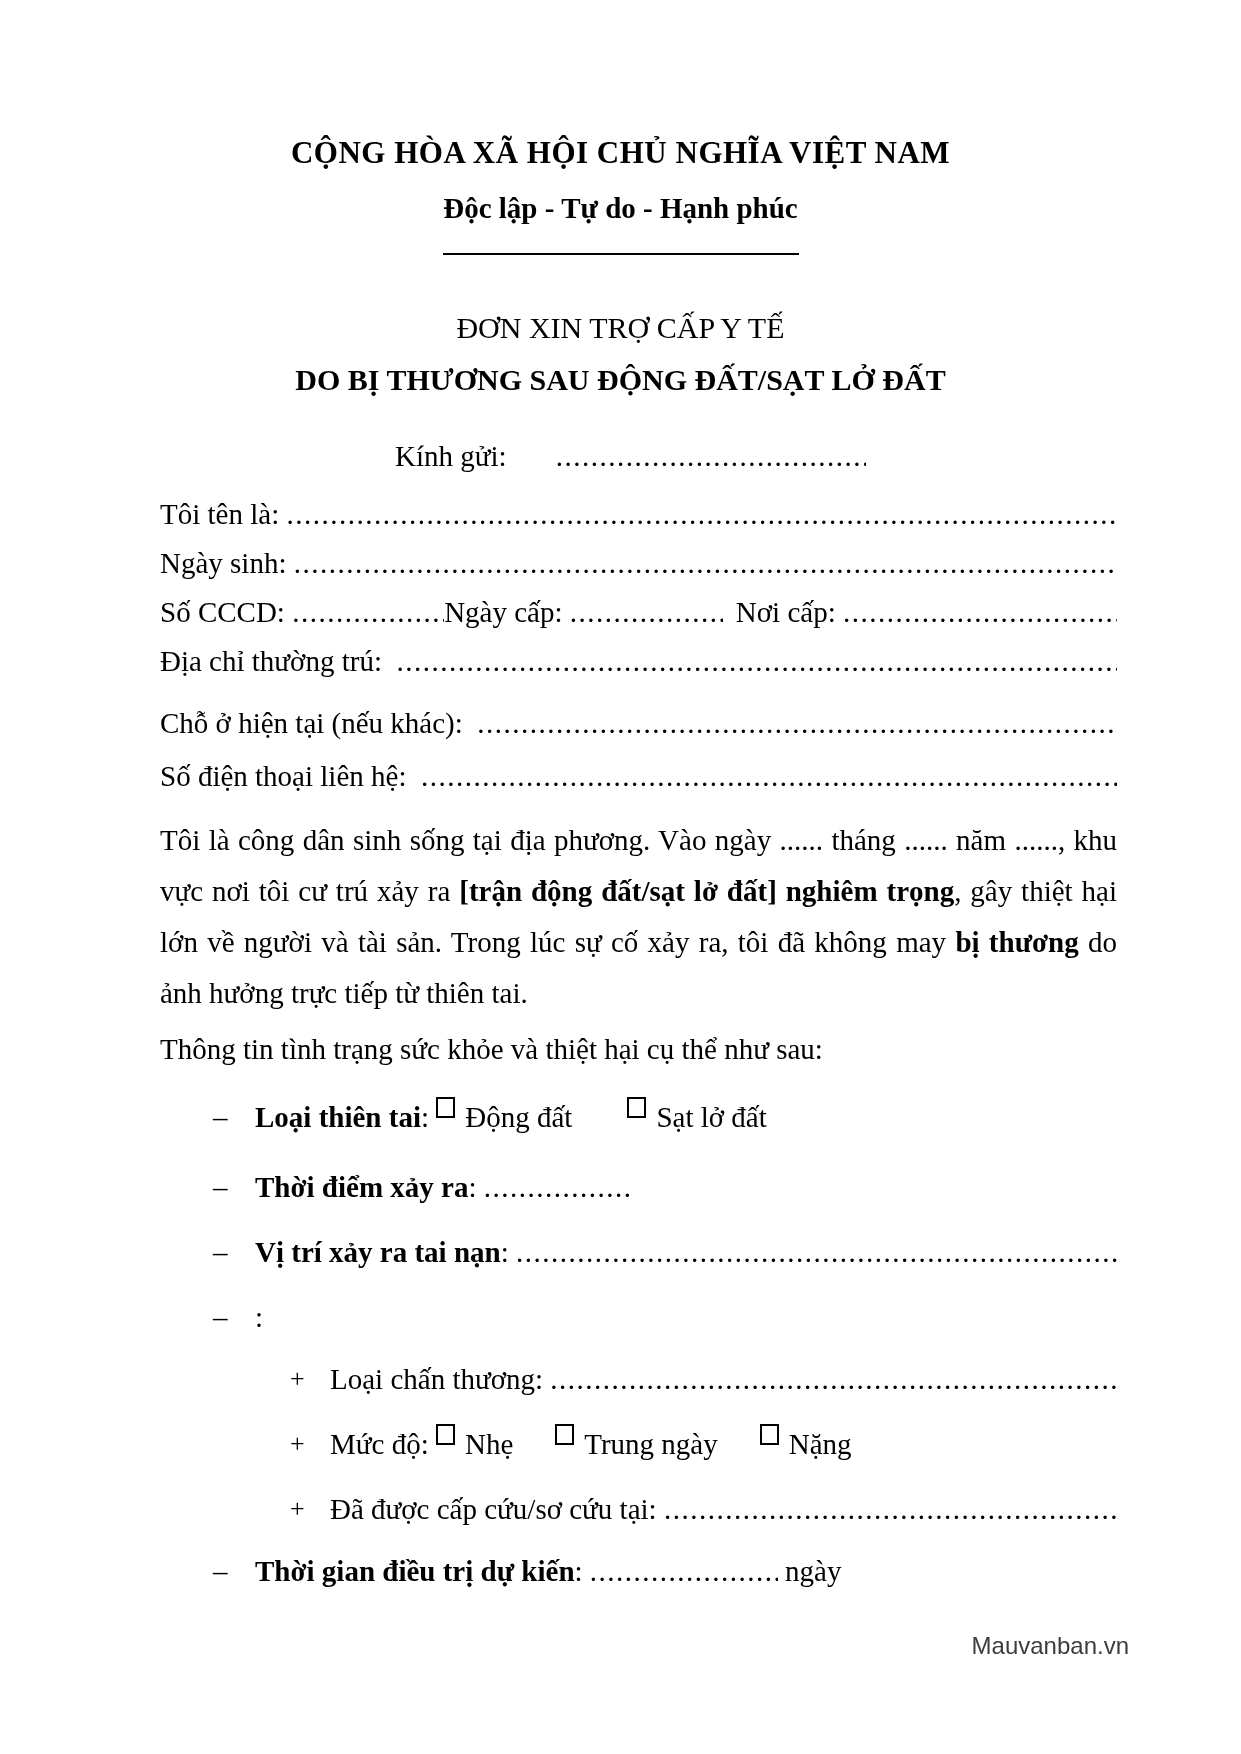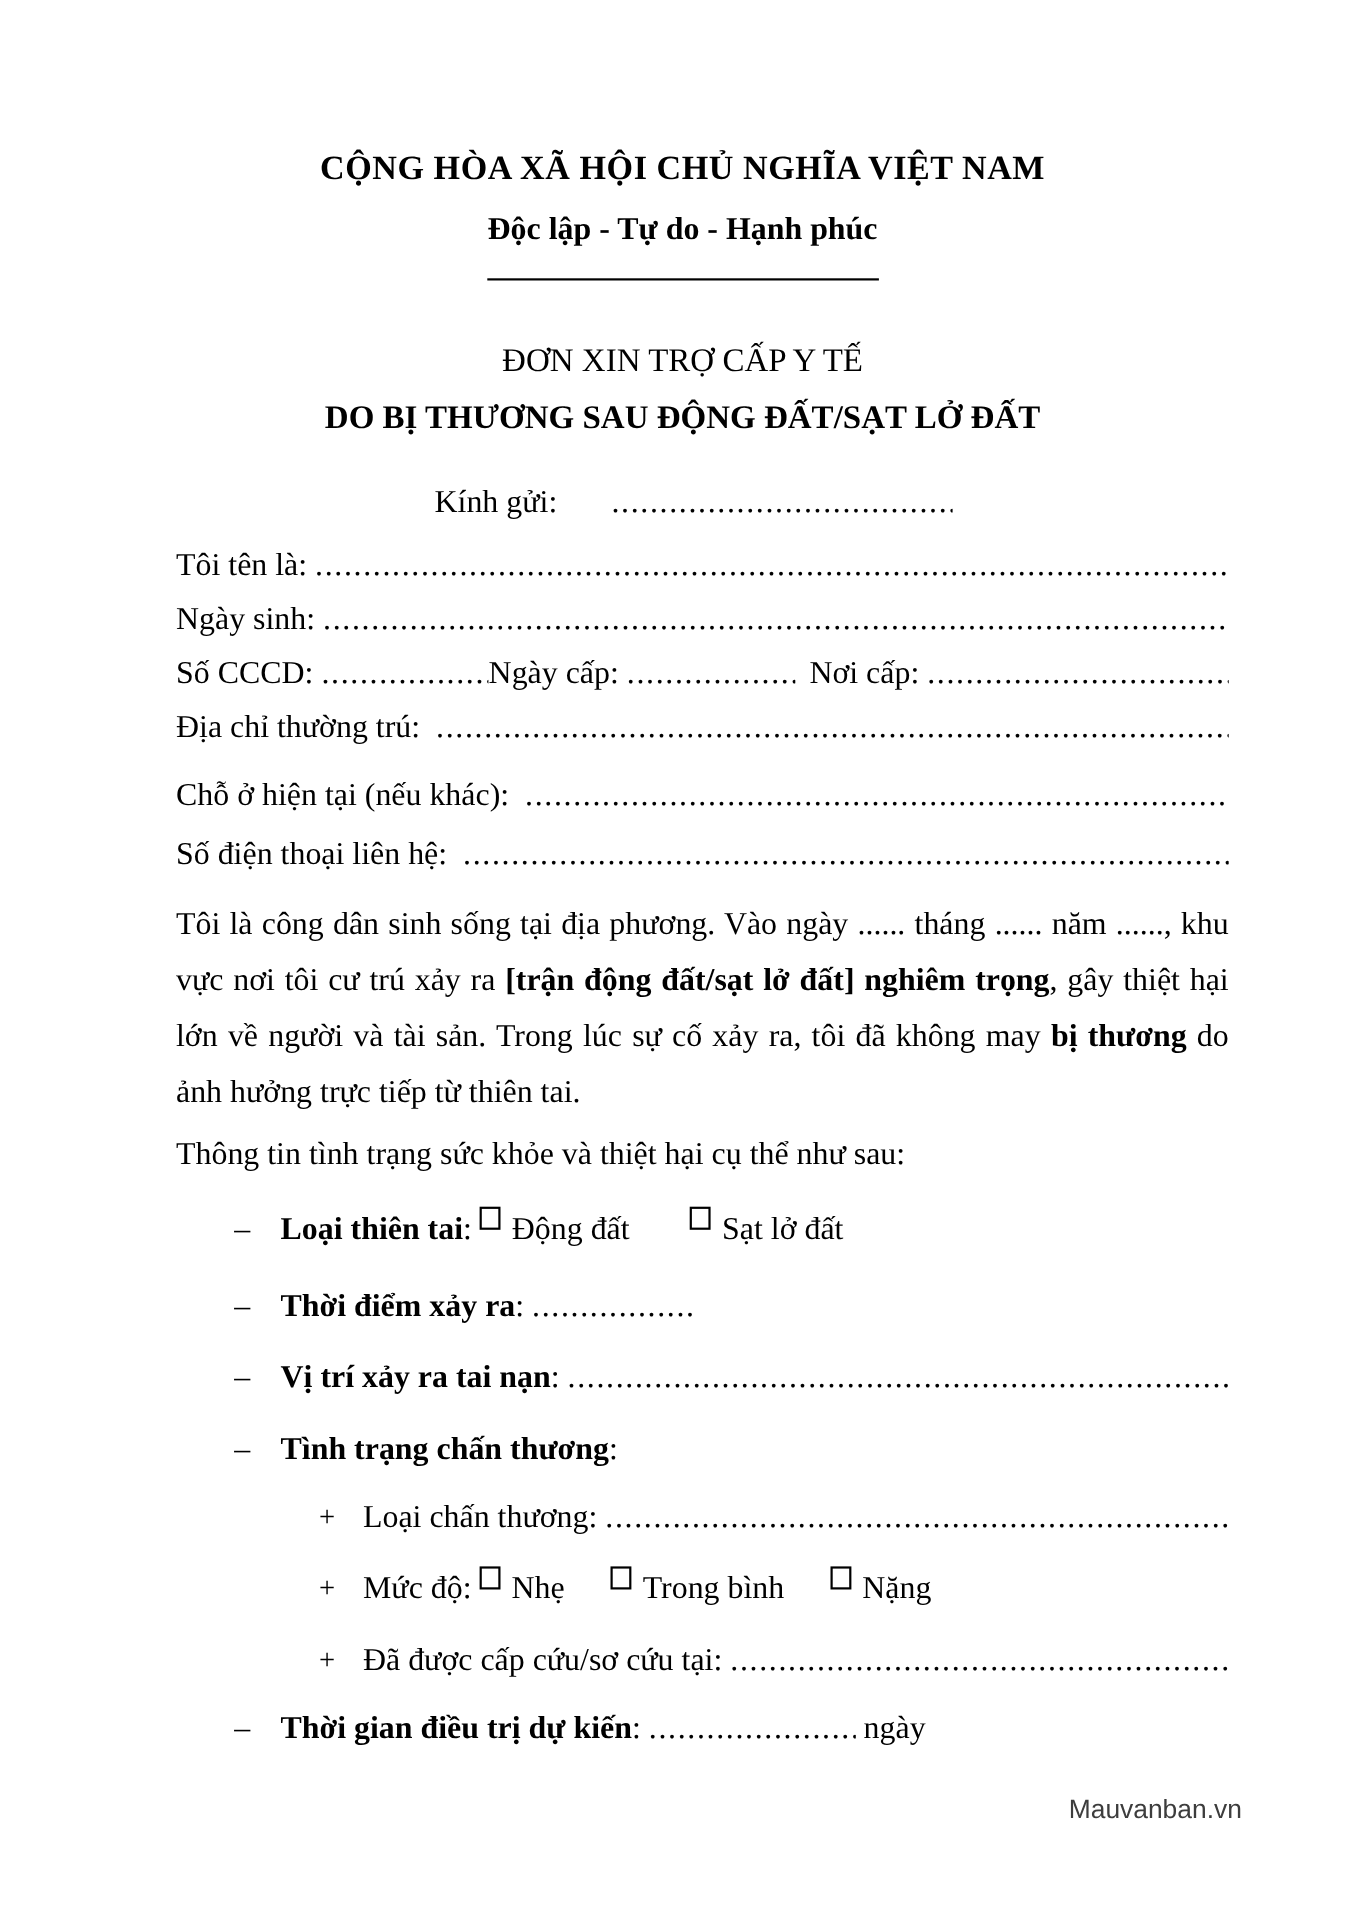--- a/index.html
+++ b/index.html
@@ -169,38 +169,37 @@
 
   <div class="list-row li3">
     <span class="marker-dash">–</span>
     <span class="bold">Vị trí xảy ra tai nạn</span>
     <span>: </span>
     <span class="dots grow">................................................................................................................................................................................................................................................................</span>
   </div>
 
   <div class="list-row li4">
     <span class="marker-dash">–</span>
-    <span class="bold">Tình trạng chấn thương</span>
     <span>:</span>
   </div>
 
   <div class="list-row sub1">
     <span class="marker-plus">+</span>
     <span>Loại chấn thương: </span>
     <span class="dots grow">................................................................................................................................................................................................................................................................</span>
   </div>
 
   <div class="list-row sub2">
     <span class="marker-plus">+</span>
     <span>Mức độ: </span>
     <span class="cb"></span>
     <span>Nhẹ</span>
     <span class="gap42"></span>
     <span class="cb"></span>
-    <span>Trong bình</span>
+    <span>Trung ngày</span>
     <span class="gap42"></span>
     <span class="cb"></span>
     <span>Nặng</span>
   </div>
 
   <div class="list-row sub3">
     <span class="marker-plus">+</span>
     <span>Đã được cấp cứu/sơ cứu tại: </span>
     <span class="dots grow">................................................................................................................................................................................................................................................................</span>
   </div>

